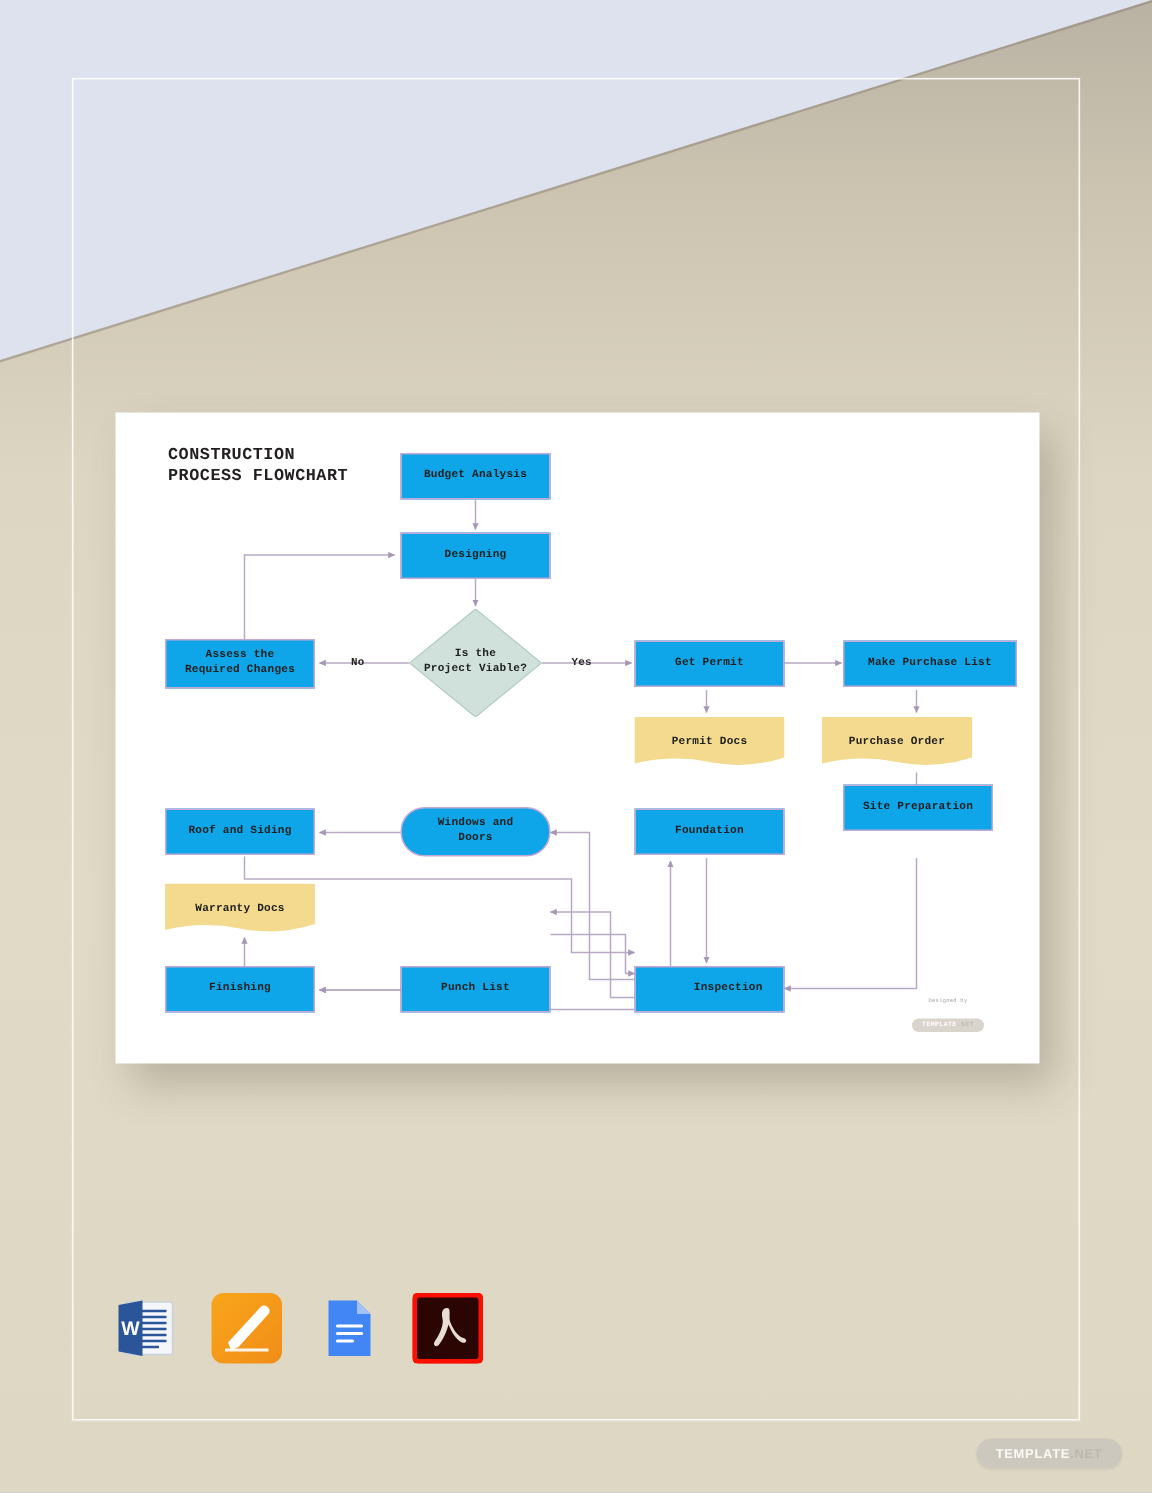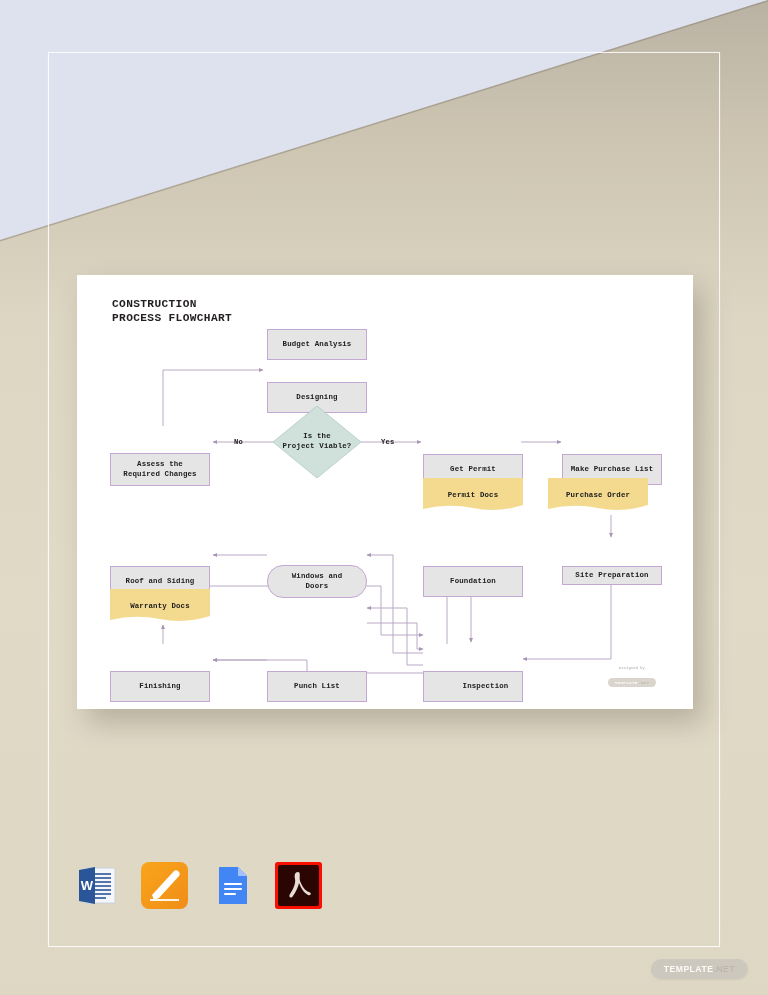--- a/index.html
+++ b/index.html
@@ -37,21 +37,21 @@
   #chart-surface{position:absolute;inset:0;}
   .svg-layer{position:absolute;left:0;top:0;width:616px;height:434px;}
 
   
   .node{
     position:absolute;box-sizing:border-box;
     display:flex;align-items:center;justify-content:center;text-align:center;
     font-weight:bold;font-size:7.4px;line-height:1.34;color:#20201f;
     letter-spacing:.15px;padding:2px 3px;
   }
-  .n-process{background:#e5e5e5;border:.8px solid #c4a8d4;margin-top:27px;}
+  .n-process{background:#0ea5e9;border:.8px solid #c4a8d4;}
   .n-decision{
     background:transparent;border:none;
     width:88px;height:72px;
   }
   .n-decision .dlabel{position:relative;z-index:2;}
   .n-doc{background:transparent;border:none;}
   .n-doc .dtext{position:relative;z-index:2;}
   .docshape{position:absolute;left:0;top:0;width:100%;height:100%;z-index:1;}
 
   
@@ -167,39 +167,39 @@
       </svg>
       <span class="dlabel">Is the<br>Project Viable?</span>
     </div>
 
     <div class="node n-process" style="left:33px;top:151px;width:100px;height:33px;">
       <span>Assess the<br>Required Changes</span>
     </div>
 
     <div class="node n-process" style="left:346px;top:152px;width:100px;height:31px;">Get Permit</div>
 
-    <div class="node n-process" style="left:485px;top:152px;width:100px;height:31px;">Make Purchase List</div>
+    <div class="node n-process" style="left:485px;top:152px;width:116px;height:31px;">Make Purchase List</div>
 
     <div class="node n-doc" style="left:346px;top:203px;width:100px;height:35px;">
       <svg class="docshape" viewBox="0 0 100 35" preserveAspectRatio="none" xmlns="http://www.w3.org/2000/svg">
         <path d="M0,0 H100 V27 Q75,35 50,30 Q25,25 0,31 Z" fill="#f3da8e"></path>
       </svg>
       <span class="dtext">Permit Docs</span>
     </div>
 
     <div class="node n-doc" style="left:471px;top:203px;width:100px;height:35px;">
       <svg class="docshape" viewBox="0 0 100 35" preserveAspectRatio="none" xmlns="http://www.w3.org/2000/svg">
         <path d="M0,0 H100 V27 Q75,35 50,30 Q25,25 0,31 Z" fill="#f3da8e"></path>
       </svg>
       <span class="dtext">Purchase Order</span>
     </div>
 
     <div class="node n-process" style="left:346px;top:264px;width:100px;height:31px;">Foundation</div>
 
-    <div class="node n-process" style="left:485px;top:264px;width:100px;height:19px;">Site Preparation</div>
+    <div class="node n-process" style="left:485px;top:248px;width:100px;height:31px;">Site Preparation</div>
 
     <div class="node n-process" style="left:190px;top:263px;width:100px;height:33px;border-radius:16px;">
       <span>Windows and<br>Doors</span>
     </div>
 
     <div class="node n-process" style="left:33px;top:264px;width:100px;height:31px;">Roof and Siding</div>
 
     <div class="node n-doc" style="left:33px;top:314px;width:100px;height:35px;">
       <svg class="docshape" viewBox="0 0 100 35" preserveAspectRatio="none" xmlns="http://www.w3.org/2000/svg">
         <path d="M0,0 H100 V27 Q75,35 50,30 Q25,25 0,31 Z" fill="#f3da8e"></path>

